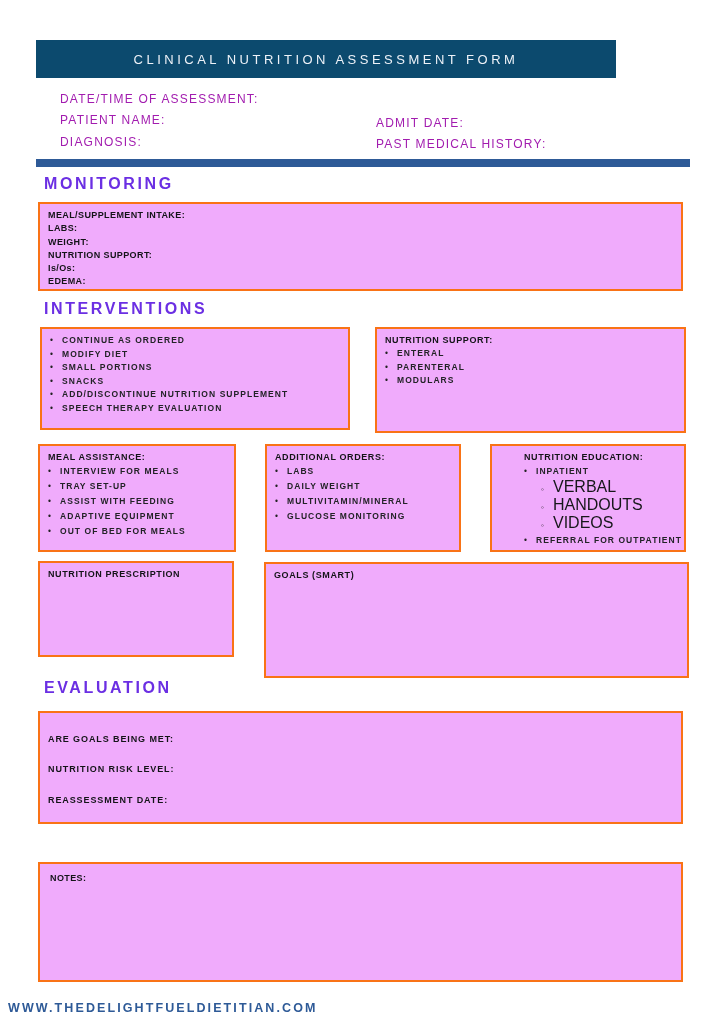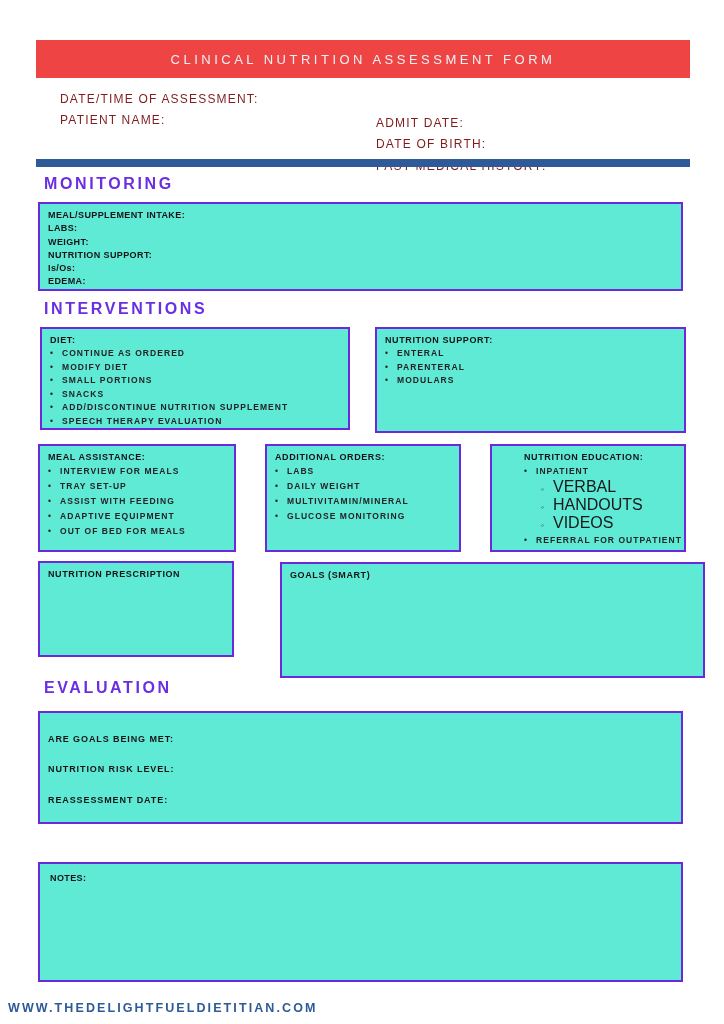--- a/index.html
+++ b/index.html
@@ -4,41 +4,41 @@
 <style>
   * { margin:0; padding:0; box-sizing:border-box; }
   html,body { background:#ffffff; }
   body { font-family:"Liberation Sans", sans-serif; }
   .page {
     position:relative; width:724px; height:1024px; background:#ffffff;
     overflow:hidden; margin:0 auto;
   }
   
   .title-bar {
-    position:absolute; left:36px; top:40px; width:654px; height:38px;
-    background:#ef4444; color:#eef2f8; display:flex; align-items:center; justify-content:center;
+    position:absolute; left:36px; top:40px; width:580px; height:38px;
+    background:#0c4a6e; color:#eef2f8; display:flex; align-items:center; justify-content:center;
     font-size:13px; font-weight:500; letter-spacing:3.5px;
   }
-  .fields-col { position:absolute; top:89px; font-size:12px; color:#7f1d1d;
+  .fields-col { position:absolute; top:89px; font-size:12px; color:#a21caf;
     letter-spacing:1.2px; font-weight:400; }
   .fields-col div { height:21.3px; line-height:21.3px; white-space:nowrap; }
   .fields-left  { left:60px; }
   .fields-right { left:376px;margin-top:24px; }
   .divider { position:absolute; left:36px; top:159px; width:654px; height:8px; background:#2e5a97; }
   
   .sec-heading {
     position:absolute; color:#6b2fe3; font-size:16px; font-weight:800; letter-spacing:2.6px;
     white-space:nowrap;
   }
   .h-monitoring   { left:44px; top:175px; }
   .h-interventions{ left:44px; top:300px; }
   .h-evaluation   { left:44px; top:679px; }
   
   .box {
-    position:absolute; border:2px solid #6d28d9; background:#5eead4;
+    position:absolute; border:2px solid #f97316; background:#f0abfc;
     padding:5px 8px; color:#17171a;
   }
   .box-label { font-size:9px; font-weight:700; letter-spacing:0.6px; line-height:13px;
     color:#141418; white-space:nowrap; }
   .field-line { font-size:9px; font-weight:700; letter-spacing:0.4px; line-height:13.3px;
     color:#141418; white-space:nowrap; }
   .blist { list-style:none; }
   .blist li { display:flex; align-items:baseline; white-space:nowrap; }
   .blist .b { width:12px; flex:0 0 12px; text-align:left; font-size:8.5px; color:#222; }
   .blist .t { font-size:8.5px; font-weight:600; letter-spacing:1.05px; color:#232327; }
@@ -47,21 +47,21 @@
   .sublist .b { width:12px; flex:0 0 12px; font-size:8px; color:#222; }
   .lh13 li { line-height:13.6px; }
   .lh15 li { line-height:15px; }
   .monitoring-box { left:38px; top:202px; width:645px; height:89px; }
   .diet-box { left:40px;  top:327px; width:310px; height:103px; }
   .ns-box   { left:375px; top:327px; width:311px; height:106px; }
   .ma-box   { left:38px;  top:444px; width:198px; height:108px; }
   .ao-box   { left:265px; top:444px; width:196px; height:108px; }
   .ne-box   { left:490px; top:444px; width:196px; height:108px;padding-left:32px; }
   .np-box   { left:38px;  top:561px; width:196px; height:96px; }
-  .goals-box{ left:264px; top:562px; width:425px; height:116px;margin-left:16px; }
+  .goals-box{ left:264px; top:562px; width:425px; height:116px; }
   .eval-box { left:38px;  top:711px; width:645px; height:113px; padding:20px 8px; }
   .eval-box .field-line { margin-bottom:17px; letter-spacing:0.9px; }
   .notes-box{ left:38px;  top:862px; width:645px; height:120px; padding:8px 10px; }
   
   .footer {
     position:absolute; left:8px; top:1001px; color:#2e5a97;
     font-size:12.5px; font-weight:800; letter-spacing:2.1px; white-space:nowrap;
   }
 </style>
 </head>
@@ -69,43 +69,42 @@
 
 <div class="page">
 
   <div class="title-bar">
     <span>CLINICAL NUTRITION ASSESSMENT FORM</span>
   </div>
 
   <div class="fields-col fields-left">
     <div>DATE/TIME OF ASSESSMENT:</div>
     <div>PATIENT NAME:</div>
+    <div>DIAGNOSIS:</div>
   </div>
   <div class="fields-col fields-right">
     <div>ADMIT DATE:</div>
-    <div>DATE OF BIRTH:</div>
     <div>PAST MEDICAL HISTORY:</div>
   </div>
 
   <div class="divider"></div>
 
   <div class="sec-heading h-monitoring">MONITORING</div>
   <div class="box monitoring-box">
     <div class="field-line">MEAL/SUPPLEMENT INTAKE:</div>
     <div class="field-line">LABS:</div>
     <div class="field-line">WEIGHT:</div>
     <div class="field-line">NUTRITION SUPPORT:</div>
     <div class="field-line">Is/Os:</div>
     <div class="field-line">EDEMA:</div>
   </div>
 
   <div class="sec-heading h-interventions">INTERVENTIONS</div>
 
   <div class="box diet-box">
-    <div class="box-label">DIET:</div>
     <ul class="blist lh13">
       <li>
           <span class="b">•</span>
           <span class="t">CONTINUE AS ORDERED</span>
         </li>
       <li>
           <span class="b">•</span>
           <span class="t">MODIFY DIET</span>
         </li>
       <li>

